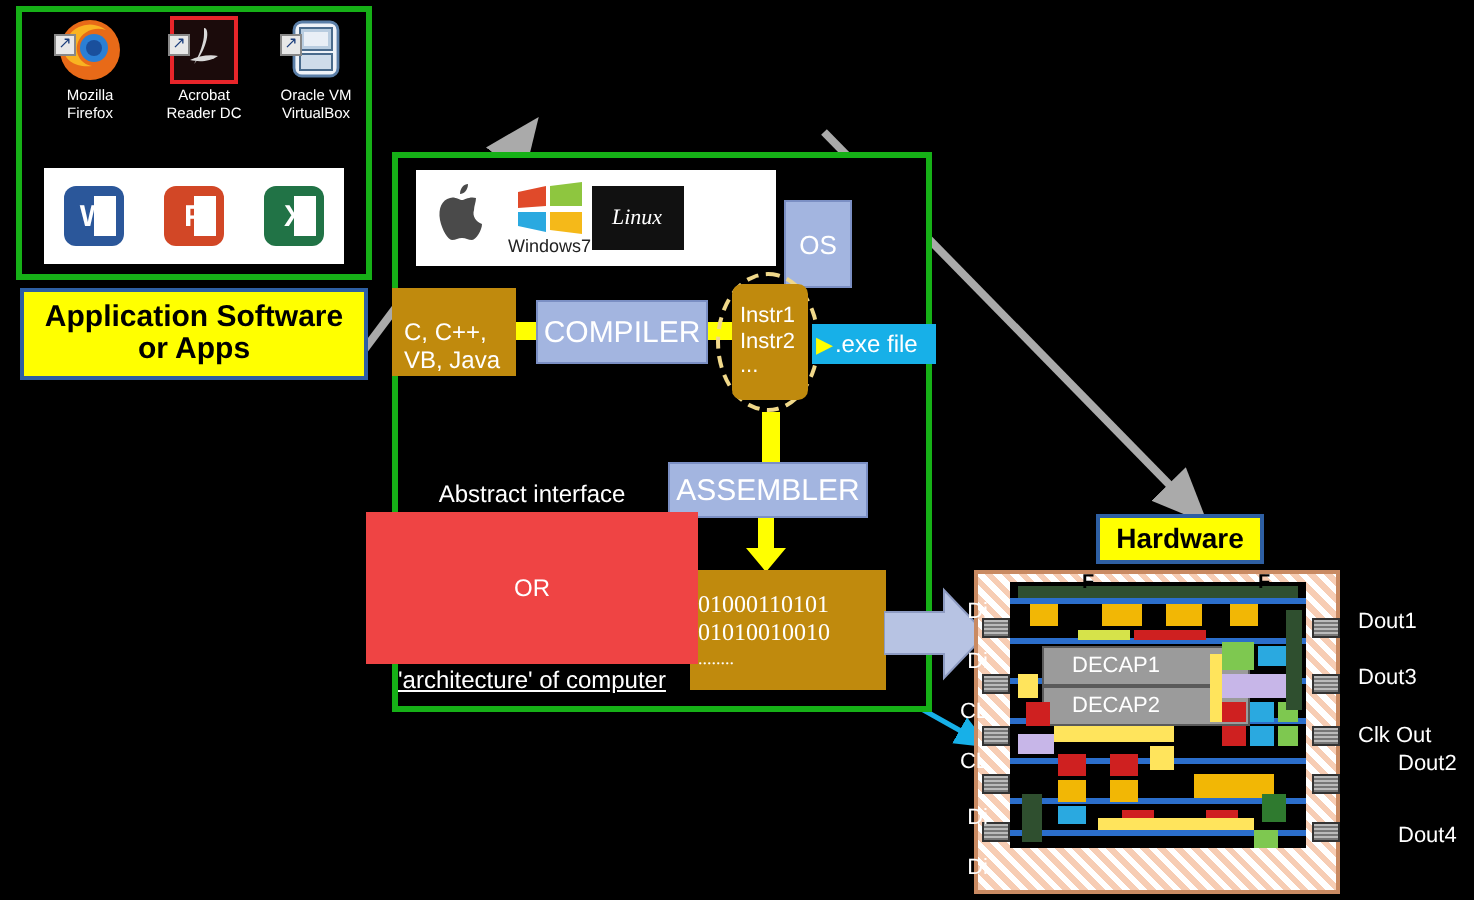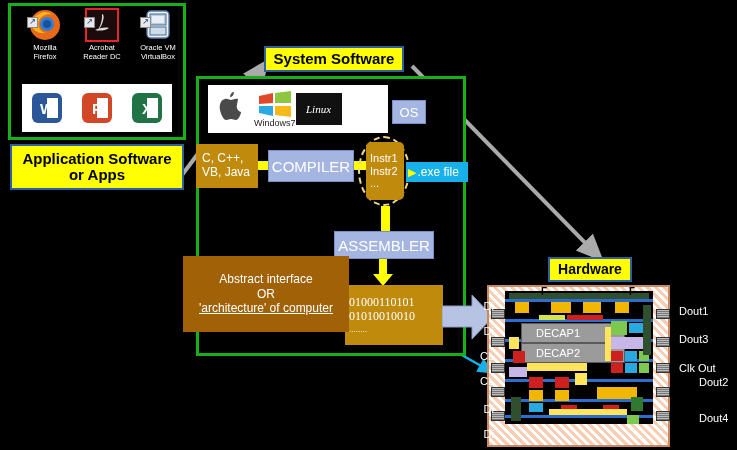--- a/index.html
+++ b/index.html
@@ -7,22 +7,22 @@
   #stage{position:relative;width:737px;height:450px;background:#000;}
   .abs{position:absolute;box-sizing:border-box;}
 
   
   .yellowbox{background:#ffff00;border:2px solid #2e5fa3;color:#000;font-weight:bold;
              display:flex;align-items:center;justify-content:center;text-align:center;line-height:1.1;}
   .bluebox{background:#a3b5e0;border:1px solid #7b8fc4;color:#ffffff;
            display:flex;align-items:center;justify-content:center;text-align:center;}
   .goldbox{background:#c08a0d;color:#ffffff;display:flex;flex-direction:column;
            align-items:flex-start;justify-content:center;line-height:1.15;}
-  .cyanbox{background:#a16207;color:#ffffff;display:flex;flex-direction:column;
-           align-items:center;justify-content:center;text-align:center;line-height:1.2;}
+  .cyanbox{background:#ef4444;color:#ffffff;display:flex;flex-direction:column;
+           align-items:center;justify-content:center;text-align:center;line-height:1.2;gap:32px;}
 
   
   .greenframe{border:3px solid #16b017;background:#000;}
 
   
   .iconcell{display:flex;flex-direction:column;align-items:center;justify-content:flex-start;}
   .iconcap{color:#fff;font-size:7.5px;text-align:center;line-height:1.15;margin-top:2px;}
   .shortcut{position:absolute;left:-1px;bottom:14px;width:9px;height:9px;background:#e8e8e8;
             border:1px solid #888;color:#1a3d7c;font-size:8px;line-height:8px;text-align:center;}
 
@@ -143,48 +143,45 @@
     </div>
   </div>
 
   <div class="abs yellowbox" style="left:10px;top:144px;width:174px;height:46px;font-size:15px;flex-direction:column;">
     <span>Application Software</span>
     <span>or Apps</span>
   </div>
 
   <div class="abs greenframe" style="left:196px;top:76px;width:270px;height:280px;"></div>
 
-  <div class="abs yellowbox" style="left:264px;top:46px;width:140px;height:26px;font-size:15px;">
-    <span>System Software</span>
-  </div>
 
   <div class="abs osstrip" style="left:208px;top:85px;width:180px;height:48px;">
     <svg width="46" height="42" viewBox="0 0 46 42">
       <path d="M30 11c-3-1-6 1-7 1s-4-2-6-1c-4 1-6 5-5 11 1 5 4 10 6 10 2 0 3-1 5-1s3 1 5 1c2 0 5-5 5-8-3-1-5-4-4-7 0-2 1-4 1-6z" fill="#4a4a4a"></path>
       <path d="M26 4c-2 0-4 2-4 5 2 0 4-2 4-5z" fill="#4a4a4a"></path>
     </svg>
     <div style="display:flex;flex-direction:column;align-items:center;">
       <svg width="40" height="28" viewBox="0 0 40 28">
         <path d="M4 6 L18 3 L18 13 L4 14 z" fill="#e04a2a"></path>
         <path d="M20 3 L36 1 L36 13 L20 13 z" fill="#8ec63f"></path>
         <path d="M4 16 L18 16 L18 26 L4 23 z" fill="#2aa9e0"></path>
         <path d="M20 16 L36 16 L36 27 L20 25 z" fill="#f5b919"></path>
       </svg>
       <span style="font-size:9px;color:#222;">Windows7</span>
     </div>
     <div style="background:#111;width:46px;height:32px;display:flex;align-items:center;justify-content:center;">
       <span style="color:#fff;font-size:11px;font-style:italic;font-family:Liberation Serif, serif;">Linux</span>
     </div>
   </div>
 
-  <div class="abs bluebox" style="left:392px;top:100px;width:34px;height:24px;font-size:13px;text-align:right;">
+  <div class="abs bluebox" style="left:392px;top:100px;width:34px;height:44px;font-size:13px;text-align:right;">
     <span>OS</span>
   </div>
 
-  <div class="abs goldbox" style="left:196px;top:144px;width:62px;height:44px;font-size:12px;padding-left:6px;">
+  <div class="abs goldbox" style="left:196px;top:144px;width:62px;height:44px;font-size:12px;padding-left:6px;justify-content:flex-end;">
     <span>C, C++,</span>
     <span>VB, Java</span>
   </div>
 
   <div class="abs ybar" style="left:258px;top:161px;width:11px;height:9px;"></div>
 
   <div class="abs bluebox" style="left:268px;top:150px;width:86px;height:32px;font-size:15px;">
     <span>COMPILER</span>
   </div>
 

